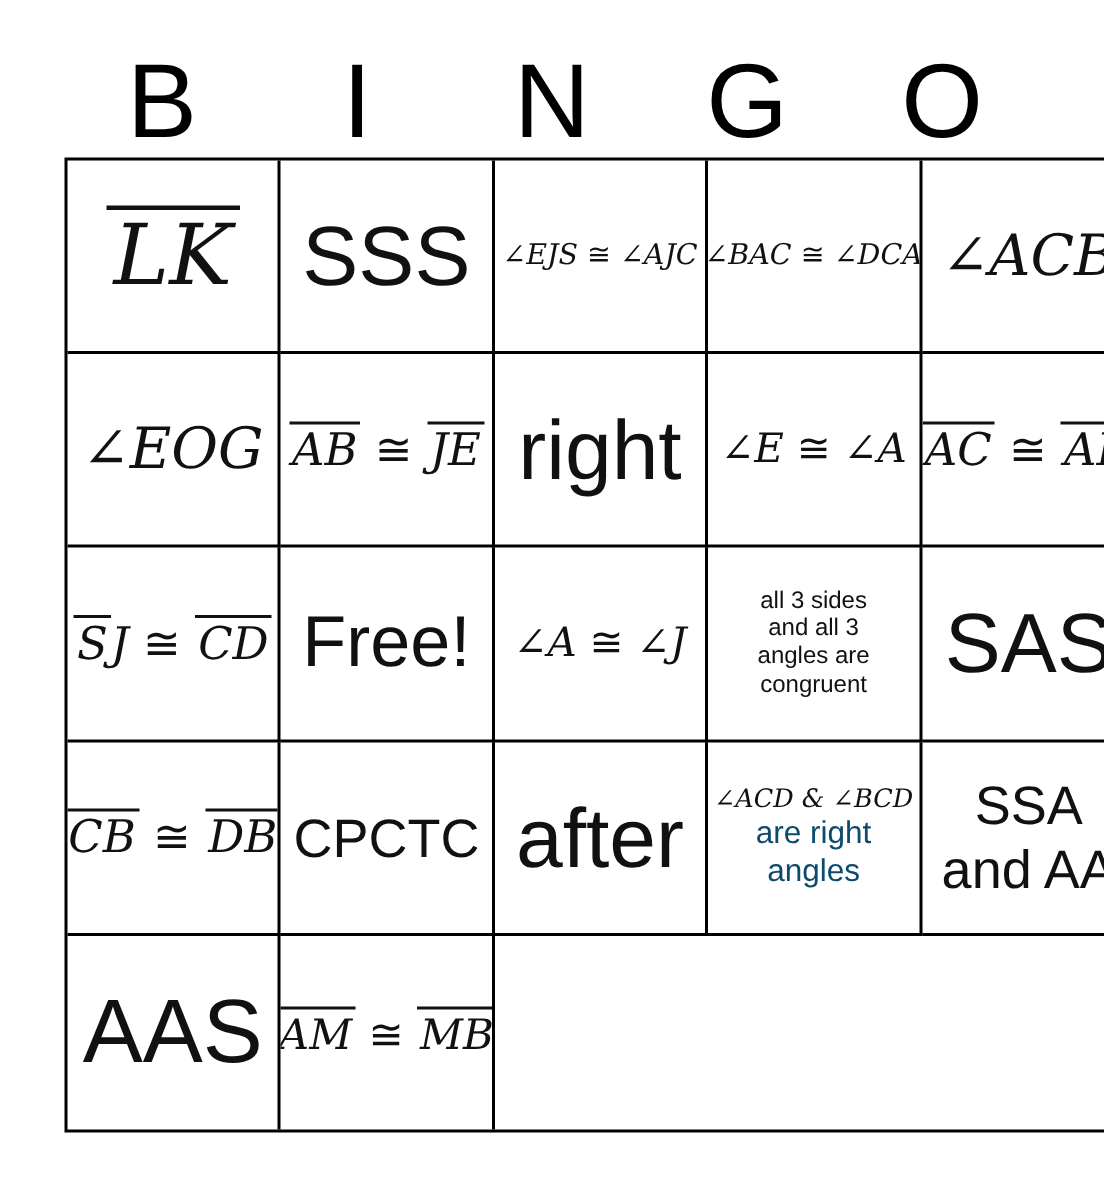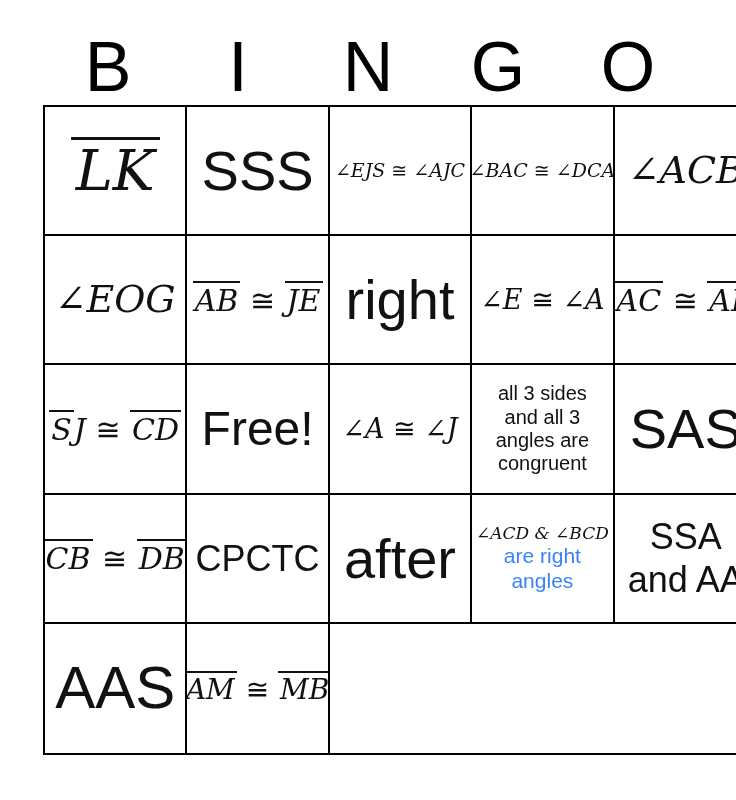--- a/index.html
+++ b/index.html
@@ -16,28 +16,28 @@
          display:grid;grid-template-columns:repeat(5,1fr);grid-template-rows:repeat(5,1fr);}
   .cell{box-sizing:border-box;border-right:2px solid #000;border-bottom:2px solid #000;
         display:flex;flex-direction:column;align-items:center;justify-content:center;
         padding:2px;overflow:hidden;cursor:pointer;}
   .cell:nth-child(5n){border-right:none;}
   .cell:nth-child(n+21){border-bottom:none;}
 
   .cline{white-space:nowrap;text-align:center;color:#111;line-height:1.2;}
   .math{font-family:"DejaVu Serif","DejaVu Sans",serif;font-style:italic;}
   .plain{font-family:"Liberation Sans","DejaVu Sans",sans-serif;font-style:normal;}
-  .gray{color:#3b82f6;}
+  .gray{color:#0c4a6e;}
   .tight{line-height:1.17;}
 
   .over{display:inline-block;border-top:2px solid currentColor;padding:2px 2px 0;line-height:1.05;}
   .thick{border-top-width:3px;padding-left:5px;padding-right:5px;}
 
   .f17{font-size:17px;} .f19{font-size:19px;} .f21{font-size:21px;}
-  .f24{font-size:20px;} .f27{font-size:27px;} .f28{font-size:28px;}
+  .f24{font-size:16px;} .f27{font-size:27px;} .f28{font-size:28px;}
   .f30{font-size:30px;} .f36{font-size:36px;} .f38{font-size:38px;}
   .f48{font-size:48px;} .f56{font-size:56px;} .f60{font-size:60px;}
 </style>
 </head>
 <body>
 
 <div class="card">
   <div class="header">
     <span class="letter">B</span>
     <span class="letter">I</span>

